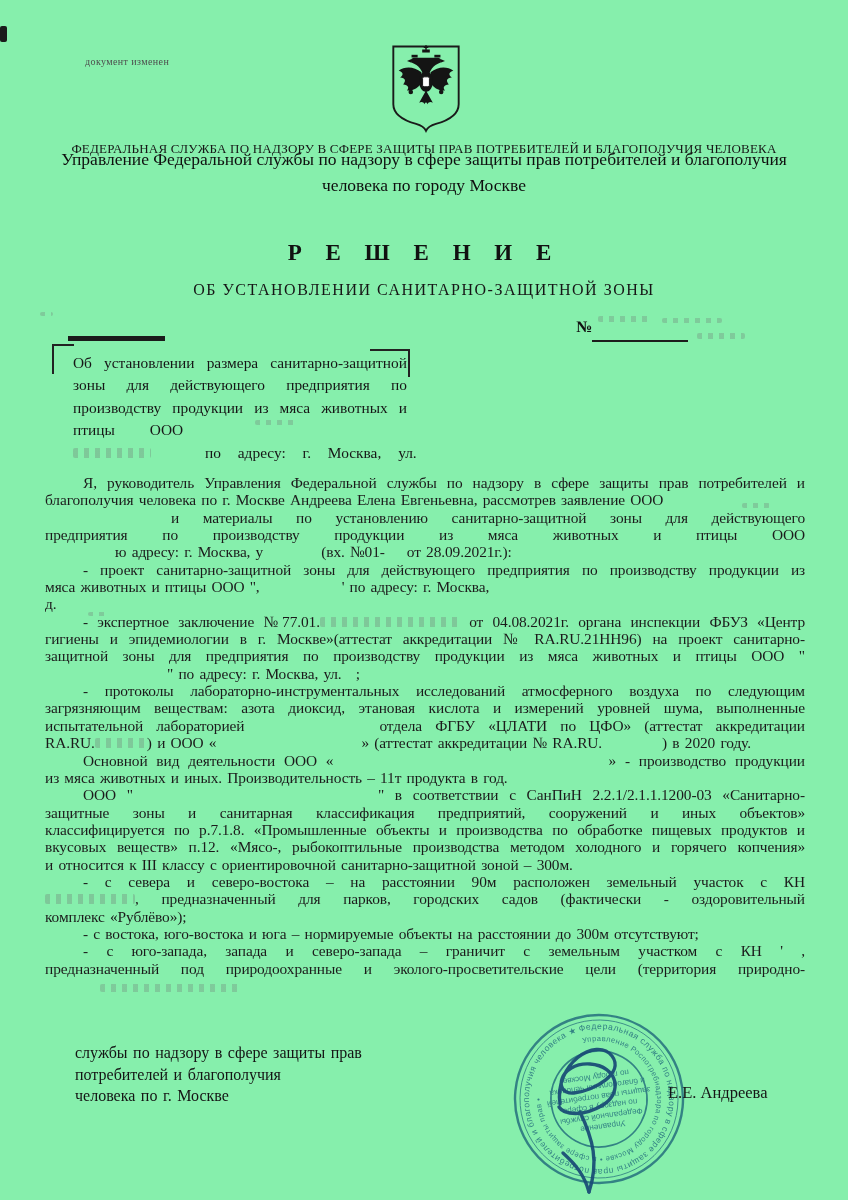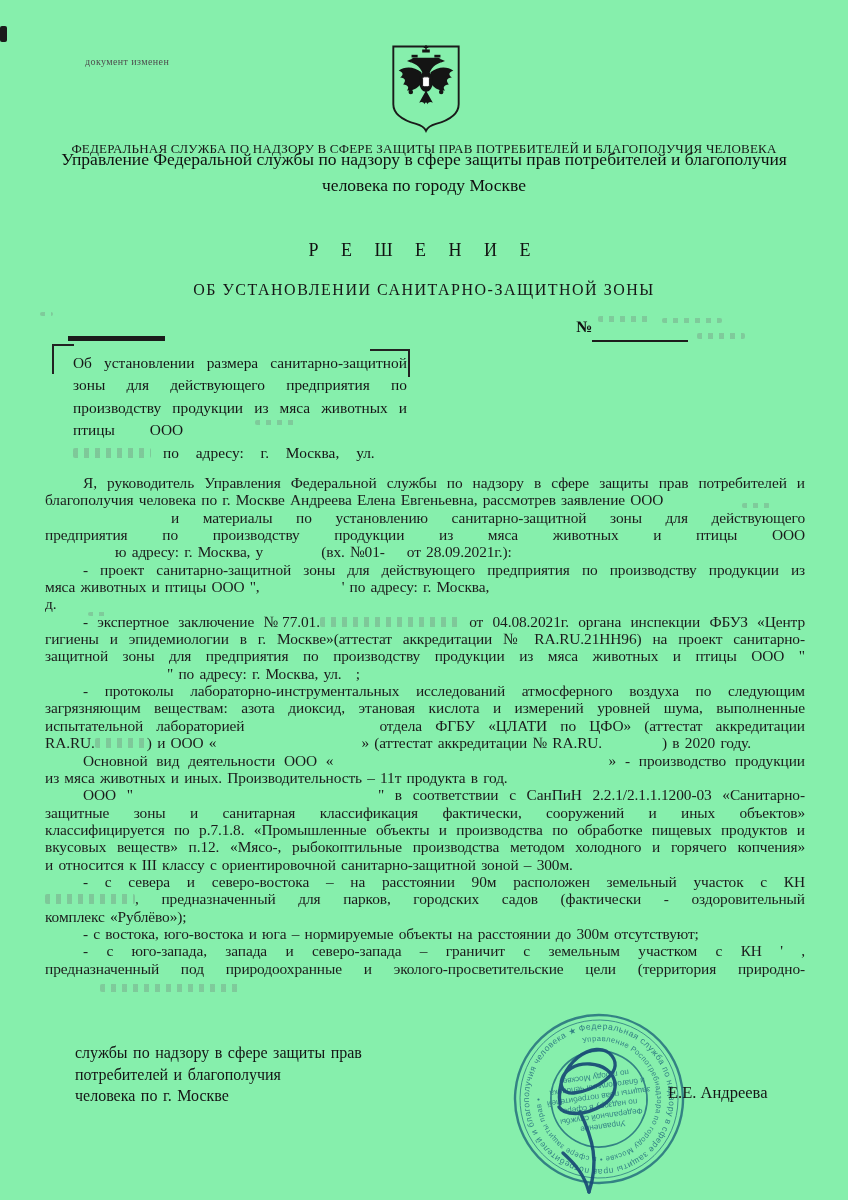--- a/index.html
+++ b/index.html
@@ -4,31 +4,31 @@
 <style>
   html,body{margin:0;padding:0;background:#e8e8e6;}
   .page{position:relative;width:848px;height:1200px;margin:0 auto;background:#86efac;
         font-family:"Liberation Serif",serif;color:#1d1d1d;overflow:hidden;}
   .abs{position:absolute;}
   
   .note{left:85px;top:56px;font-size:10px;color:#4d4d4d;letter-spacing:.4px;}
   .emblem{left:388px;top:42px;width:76px;height:94px;}
   .h1{left:0;top:141px;width:848px;text-align:center;font-size:13px;letter-spacing:.2px;color:#161616;}
   .h2{left:54px;top:146px;width:740px;text-align:center;font-weight:normal;font-size:17.5px;line-height:26px;color:#0f0f0f;}
-  .doc-title{left:0;top:240px;width:848px;text-align:center;font-weight:normal;font-size:18px;letter-spacing:9px;color:#111;}
+  .doc-title{left:0;top:240px;width:848px;text-align:center;font-weight:bold;font-size:23px;letter-spacing:9px;color:#111;}
   .doc-subtitle{left:0;top:281px;width:848px;text-align:center;font-size:16px;letter-spacing:1.5px;color:#161616;}
   .numrow{left:576px;top:318px;font-weight:bold;font-size:16px;color:#111;}
   .numline{left:592px;top:340px;width:96px;height:0;border-bottom:2.5px solid #1c1c1c;}
   
   .corner-tl{left:52px;top:344px;width:20px;height:28px;border-top:2px solid #222;border-left:2px solid #222;}
   .corner-tr{left:370px;top:349px;width:38px;height:26px;border-top:2px solid #222;border-right:2px solid #222;}
   .box{left:73px;top:352px;width:334px;font-size:15.4px;color:#161616;}
   .box .bl{height:22.4px;line-height:22.4px;white-space:nowrap;}
   .box .bj{white-space:normal;text-align:justify;text-align-last:justify;}
-  .ws13{word-spacing:13px;}
+  .ws13{word-spacing:13px;margin-left:42px;}
   
   .body{left:45px;top:474px;width:760px;font-size:15.4px;letter-spacing:-.1px;word-spacing:1.5px;color:#1b1b1b;}
   .ln{height:17.35px;line-height:17.35px;white-space:nowrap;}
   .j{white-space:normal;text-align:justify;text-align-last:justify;}
   .ind{text-indent:38px;}
   .gap{display:inline-block;height:1px;}
   .sm{display:inline-block;height:10px;border-radius:2px;
       background:repeating-linear-gradient(90deg,rgba(110,110,110,.30) 0 5px,transparent 5px 11px);
       filter:blur(.4px);}
   
@@ -108,21 +108,21 @@
     <div class="ln j">гигиены и эпидемиологии в г. Москве»(аттестат аккредитации № RA.RU.21НН96) на проект санитарно-</div>
     <div class="ln j">защитной зоны для предприятия по производству продукции из мяса животных и птицы ООО "</div>
     <div class="ln"><span class="gap" style="width:122px"></span><span>" по адресу: г. Москва, ул.</span><span class="gap" style="width:14px"></span><span>;</span></div>
     <div class="ln j ind">- протоколы лабораторно-инструментальных исследований атмосферного воздуха по следующим</div>
     <div class="ln j">загрязняющим веществам: азота диоксид, этановая кислота и измерений уровней шума, выполненные</div>
     <div class="ln j"><span>испытательной лабораторией</span><span class="gap" style="width:135px"></span><span>отдела ФГБУ «ЦЛАТИ по ЦФО» (аттестат аккредитации</span></div>
     <div class="ln"><span>RA.RU.</span><span class="sm" style="width:52px"></span><span>) и ООО «</span><span class="gap" style="width:145px"></span><span>» (аттестат аккредитации № RA.RU.</span><span class="gap" style="width:60px"></span><span>) в 2020 году.</span></div>
     <div class="ln j ind"><span>Основной вид деятельности ООО «</span><span class="gap" style="width:275px"></span><span>» - производство продукции</span></div>
     <div class="ln">из мяса животных и иных. Производительность – 11т продукта в год.</div>
     <div class="ln j ind"><span>ООО "</span><span class="gap" style="width:245px"></span><span>" в соответствии с СанПиН 2.2.1/2.1.1.1200-03 «Санитарно-</span></div>
-    <div class="ln j">защитные зоны и санитарная классификация фактически, сооружений и иных объектов»</div>
+    <div class="ln j">защитные зоны и санитарная классификация предприятий, сооружений и иных объектов»</div>
     <div class="ln j">классифицируется по р.7.1.8. «Промышленные объекты и производства по обработке пищевых продуктов и</div>
     <div class="ln j">вкусовых веществ» п.12. «Мясо-, рыбокоптильные производства методом холодного и горячего копчения»</div>
     <div class="ln">и относится к III классу с ориентировочной санитарно-защитной зоной – 300м.</div>
     <div class="ln j ind">- с севера и северо-востока – на расстоянии 90м расположен земельный участок с КН</div>
     <div class="ln j"><span class="sm" style="width:90px"></span><span>, предназначенный для парков, городских садов (фактически - оздоровительный</span></div>
     <div class="ln">комплекс «Рублёво»);</div>
     <div class="ln ind">- с востока, юго-востока и юга – нормируемые объекты на расстоянии до 300м отсутствуют;</div>
     <div class="ln j ind"><span>- с юго-запада, запада и северо-запада – граничит с земельным участком с КН '</span> <span>,</span></div>
     <div class="ln j">предназначенный под природоохранные и эколого-просветительские цели (территория природно-</div>
   </div>

